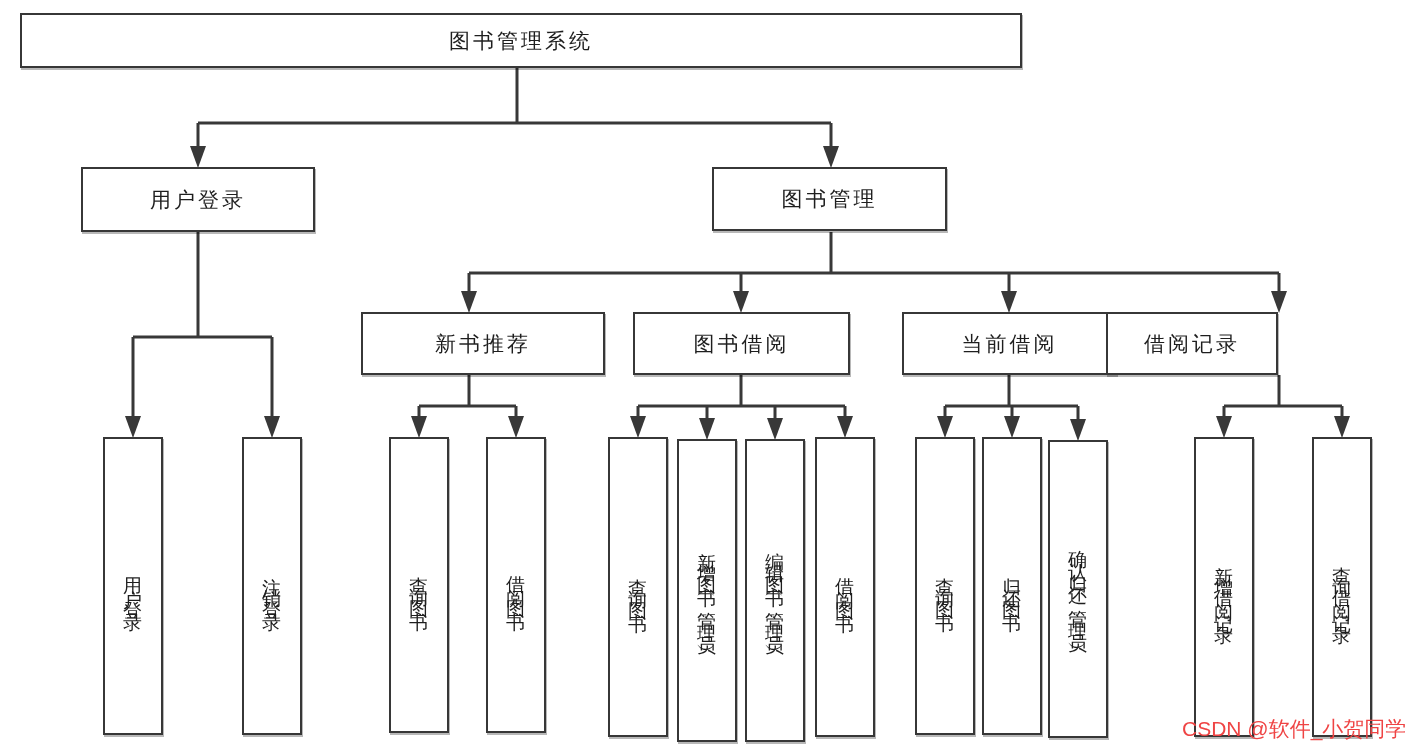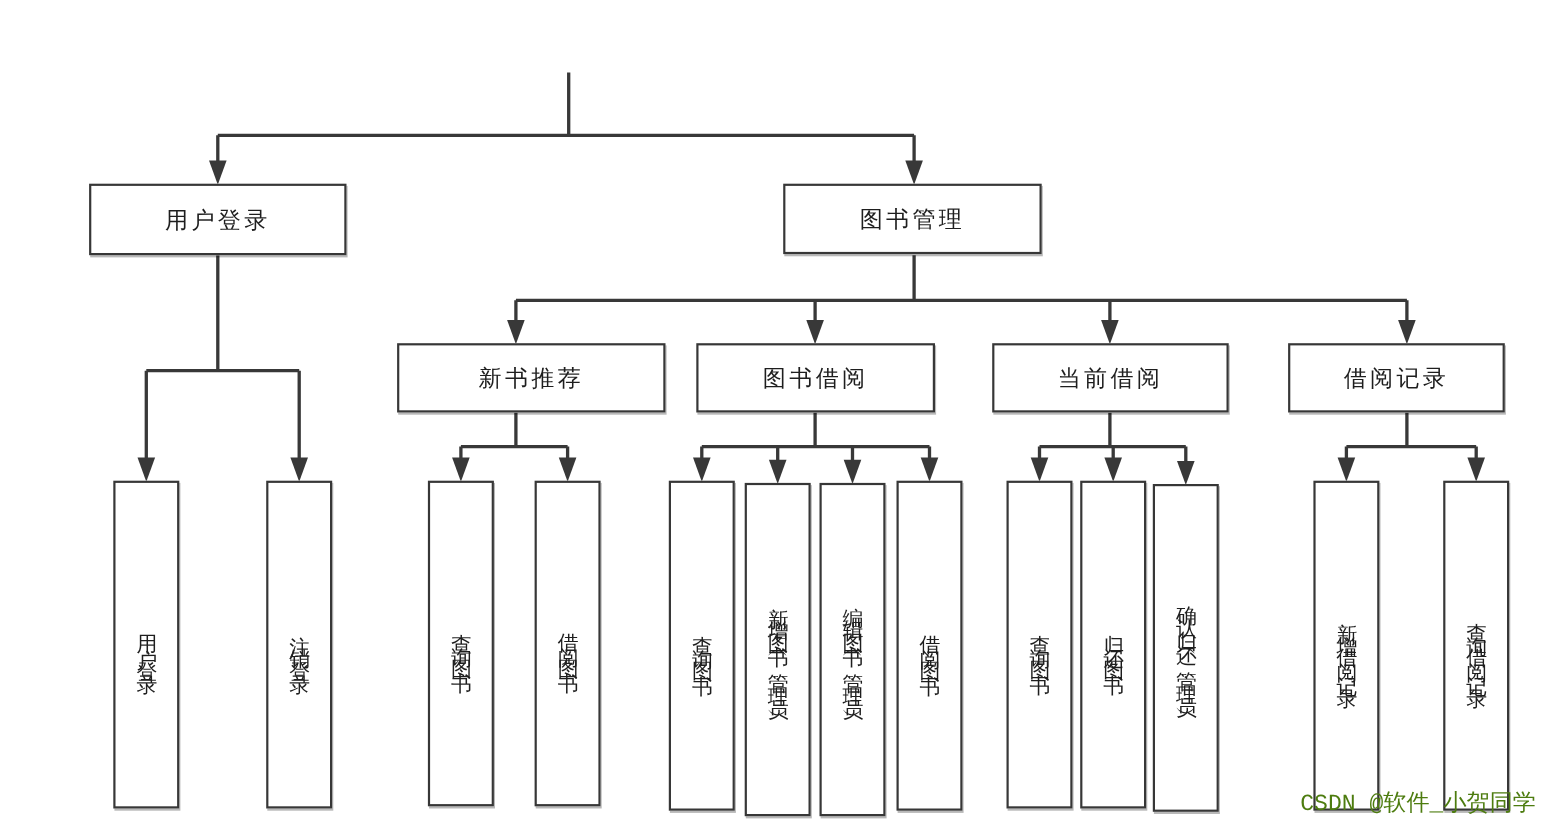--- a/index.html
+++ b/index.html
@@ -32,24 +32,23 @@
     writing-mode:vertical-rl;
     text-orientation:mixed;
     letter-spacing:12px;
     line-height:1;
     white-space:nowrap;
   }
   .watermark{
     position:absolute;
     left:1182px;top:715px;
     z-index:3;
-    color:#4d7c0f;
+    color:#ef4444;
     font-size:21px;
     white-space:nowrap;
-    font-family:Liberation Mono, monospace;
   }
 </style>
 </head>
 <body>
 
 <div class="stage">
 
   <svg class="connectors" width="1405" height="747" viewBox="0 0 1405 747">
     <path fill="none" stroke="#383838" stroke-width="3" d="M517,66 V123 M198,123 H831
              M198,123 V150 M831,123 V150
@@ -81,38 +80,41 @@
       <polygon points="767,418 783,418 775,440"></polygon>
       <polygon points="837,416 853,416 845,438"></polygon>
       <polygon points="937,416 953,416 945,438"></polygon>
       <polygon points="1004,416 1020,416 1012,438"></polygon>
       <polygon points="1070,419 1086,419 1078,441"></polygon>
       <polygon points="1216,416 1232,416 1224,438"></polygon>
       <polygon points="1334,416 1350,416 1342,438"></polygon>
     </g>
   </svg>
 
+  <div class="box" style="left:20px;top:13px;width:1002px;height:55px">
+    <span class="lbl">图书管理系统</span>
+  </div>
 
   <div class="box" style="left:81px;top:167px;width:234px;height:65px">
     <span class="lbl">用户登录</span>
   </div>
   <div class="box" style="left:712px;top:167px;width:235px;height:64px">
     <span class="lbl">图书管理</span>
   </div>
 
   <div class="box" style="left:361px;top:312px;width:244px;height:63px">
     <span class="lbl">新书推荐</span>
   </div>
   <div class="box" style="left:902px;top:312px;width:215px;height:63px">
     <span class="lbl">当前借阅</span>
   </div>
   <div class="box" style="left:633px;top:312px;width:217px;height:63px">
     <span class="lbl">图书借阅</span>
   </div>
-  <div class="box" style="left:1171px;top:312px;width:197px;height:63px">
+  <div class="box" style="left:1106px;top:312px;width:172px;height:63px">
     <span class="lbl">借阅记录</span>
   </div>
 
   <div class="box" style="left:103px;top:437px;width:60px;height:298px">
     <span class="vlbl">用户登录</span>
   </div>
   <div class="box" style="left:242px;top:437px;width:60px;height:298px">
     <span class="vlbl">注销登录</span>
   </div>
 

